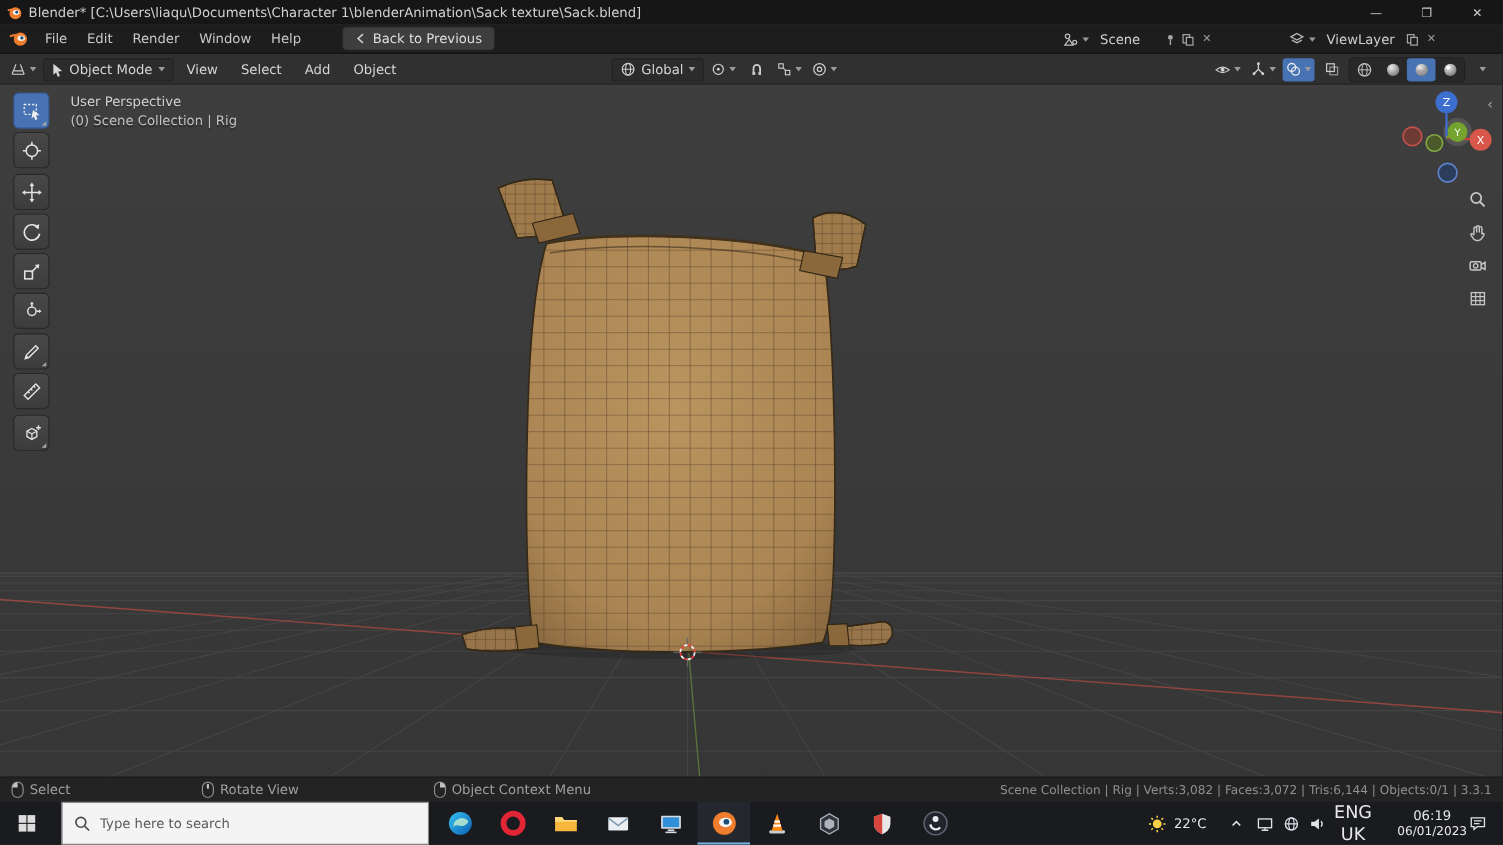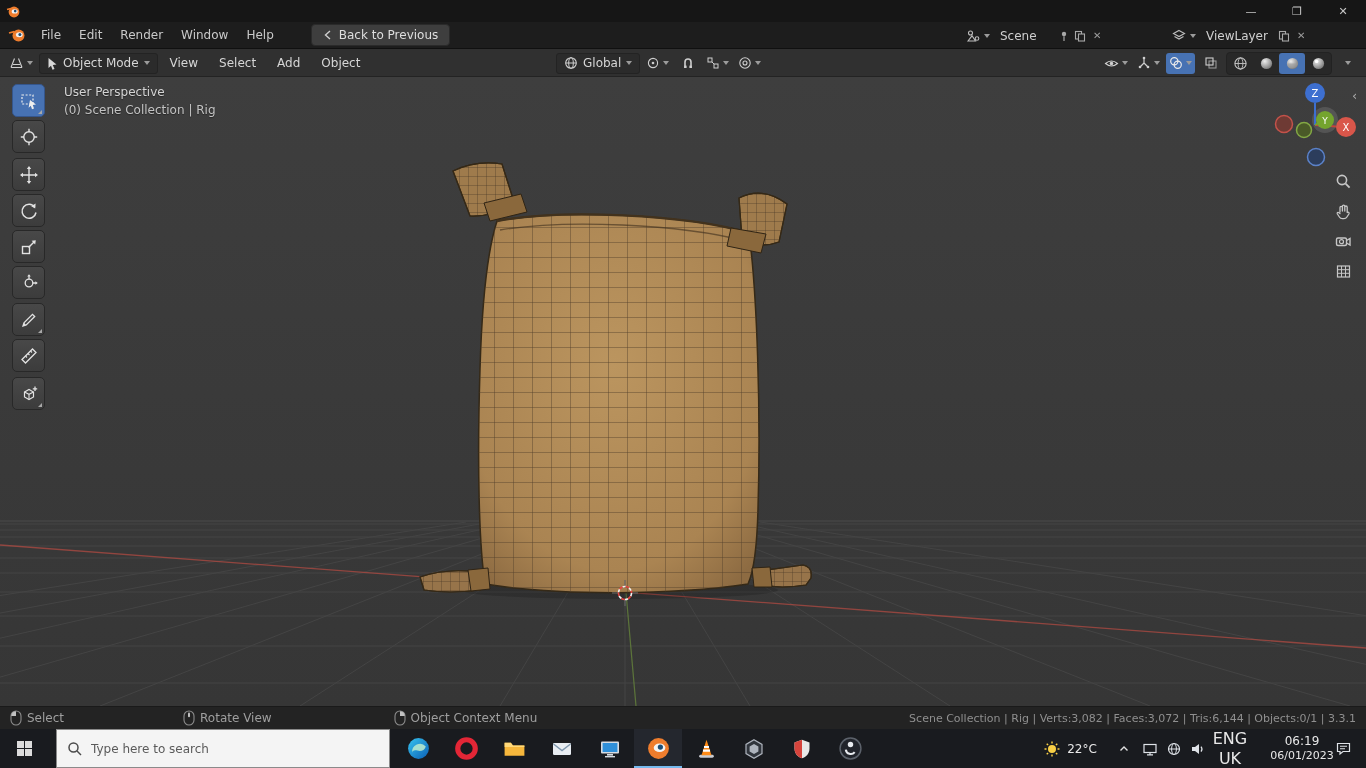--- a/index.html
+++ b/index.html
@@ -121,20 +121,21 @@
 
 <div id="app">
 
   <div id="titlebar">
     <svg class="t-logo" width="14" height="14" viewBox="0 0 14 14">
       <circle cx="8" cy="8" r="5.4" fill="#ef7d2d"></circle>
         <ellipse cx="8.7" cy="7.4" rx="3" ry="2.2" fill="#f2f2f2"></ellipse>
       <circle cx="9.2" cy="7.1" r="1.3" fill="#1d4e77"></circle>
         <path d="M1 5.5 L5 4.4" stroke="#ef7d2d" stroke-width="1.6"></path>
     </svg>
+    <span id="title-text">Blender* [C:\Users\liaqu\Documents\Character 1\blenderAnimation\Sack texture\Sack.blend]</span>
     <div id="win-ctls">
       <div class="win-ctl">—</div>
       <div class="win-ctl">❐</div>
       <div class="win-ctl">✕</div>
     </div>
   </div>
 
   <div id="topbar">
     <svg class="b-logo" width="18" height="15" viewBox="0 0 18 15">
       <circle cx="10.5" cy="7.5" r="6" fill="#ef7d2d"></circle>

